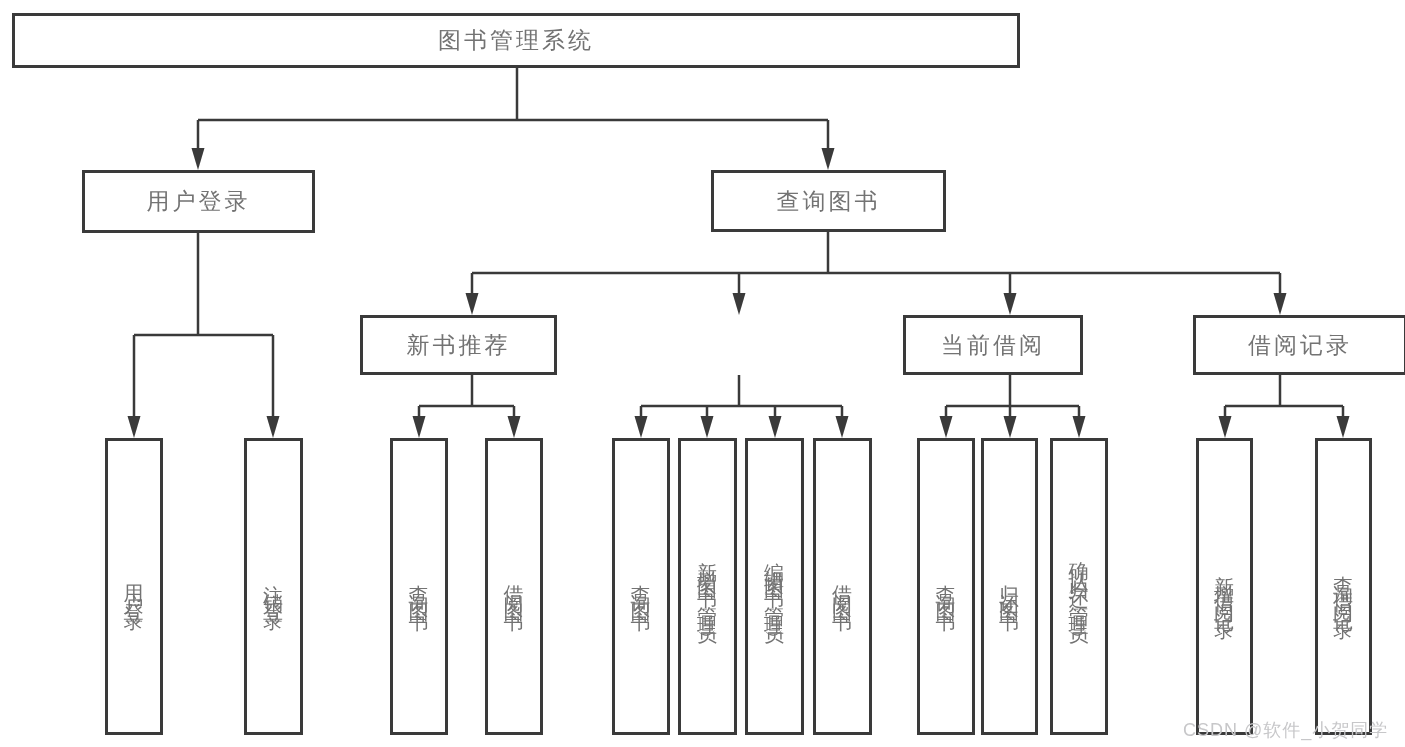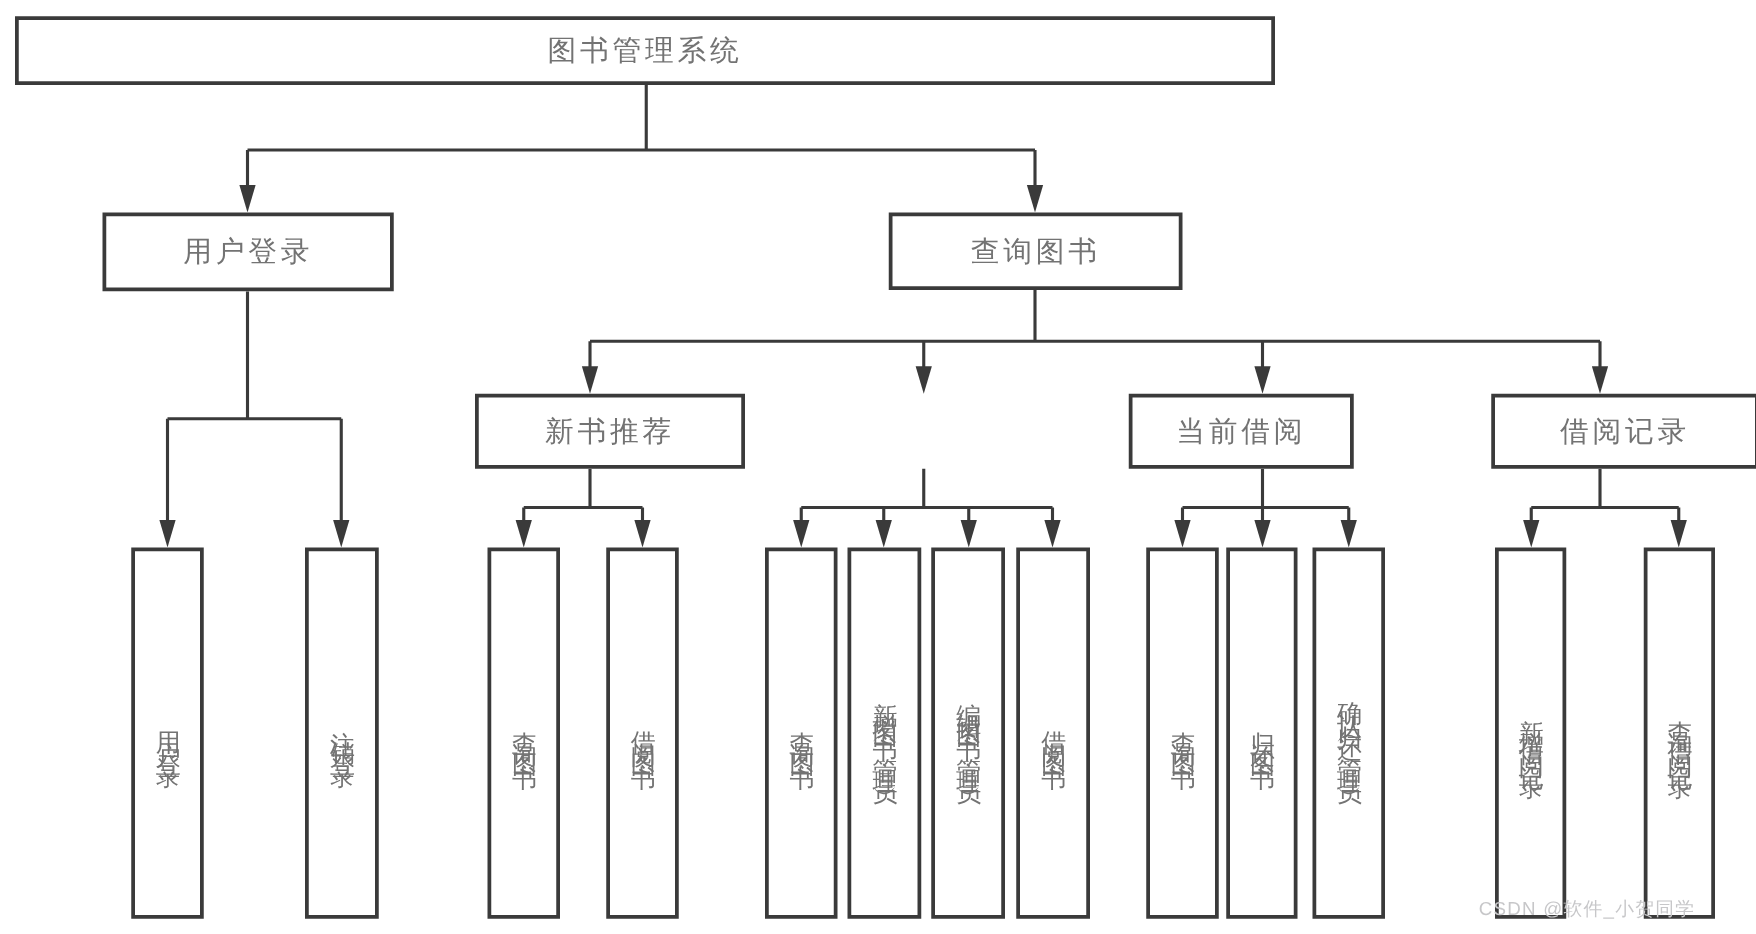--- a/index.html
+++ b/index.html
@@ -28,21 +28,21 @@
   }
   .hbox {
     font-size: 23px;
     letter-spacing: 3px;
     text-align: center;
   }
   .root  { left: 12px;  top: 13px;  width: 1008px; height: 55px; }
   .n-user { left: 82px;  top: 170px; width: 233px; height: 63px; }
   .n-book { left: 711px; top: 170px; width: 235px; height: 62px; }
   .l3 { top: 315px; height: 60px; }
-  .n-recommend { left: 380px;  width: 216px; }
+  .n-recommend { left: 360px;  width: 197px; }
   .n-borrow    { left: 633px;  width: 213px; }
   .n-current   { left: 903px;  width: 180px; }
   .n-record    { left: 1173px; width: 214px; margin-left: 20px; }
   .leaf {
     top: 438px;
     height: 297px;
     writing-mode: vertical-rl;
     text-orientation: mixed;
     font-size: 20px;
     letter-spacing: 9px;
@@ -58,21 +58,21 @@
   .lf-b4  { left: 813px;  width: 59px; }
   .lf-c1  { left: 917px;  width: 58px; }
   .lf-c2  { left: 981px;  width: 57px; }
   .lf-c3  { left: 1050px; width: 58px; }
   .lf-d1  { left: 1196px; width: 57px; }
   .lf-d2  { left: 1315px; width: 57px; }
   .watermark {
     position: absolute;
     left: 1183px;
     top: 718px;
-    font-size: 15px;
+    font-size: 18px;
     letter-spacing: 1px;
     color: #c7c7c9;
     z-index: 5;
     white-space: nowrap;
   }
 </style>
 </head>
 <body>
 
 <div class="canvas">

